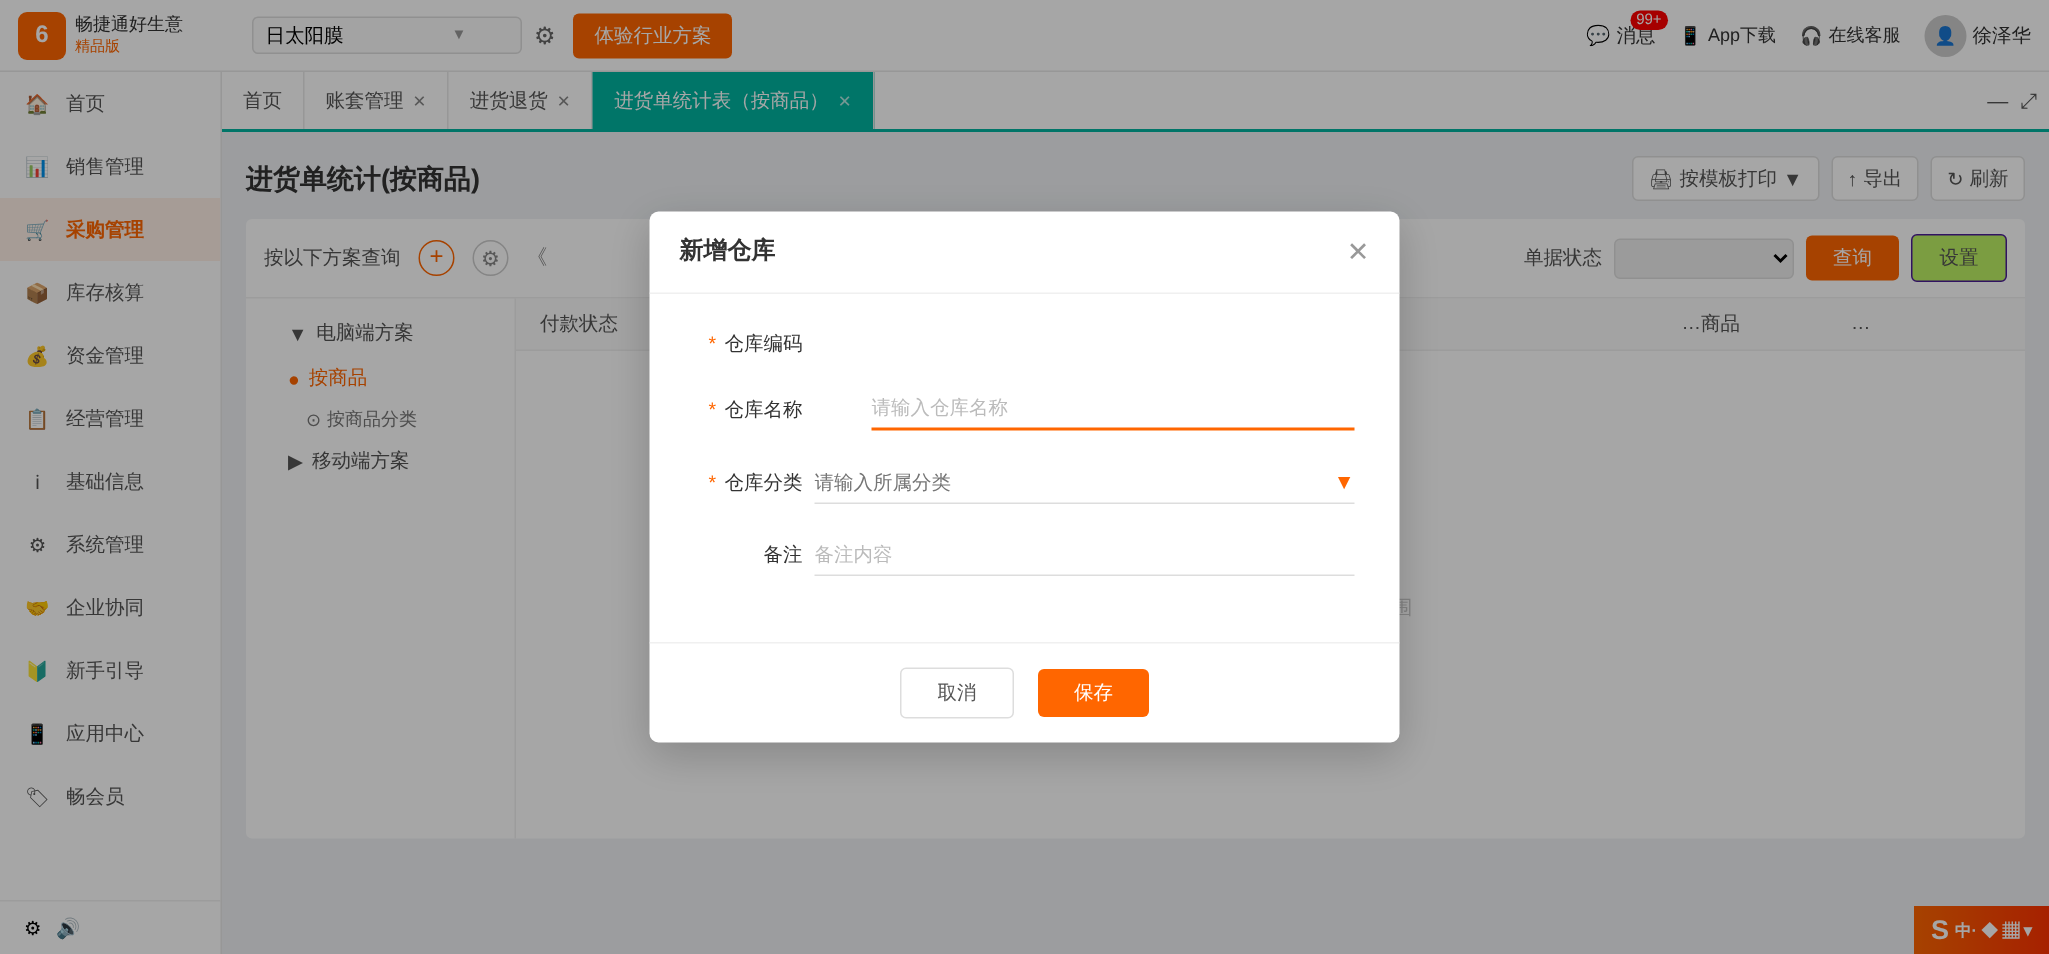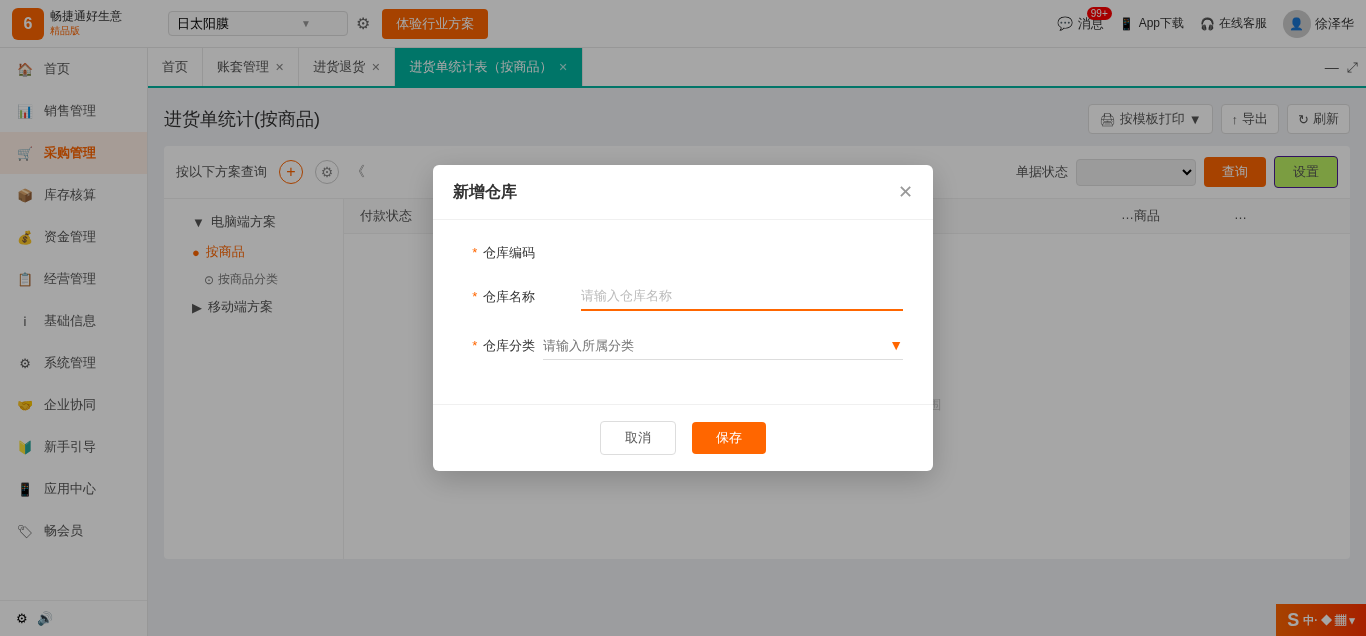--- a/index.html
+++ b/index.html
@@ -119,21 +119,21 @@
       position: fixed;
       top: 88px; left: 148px; right: 0; bottom: 0;
       background: #f0f2f5;
       overflow: auto;
       padding: 16px;
     }
     .page-title-bar {
       display: flex; align-items: center; justify-content: space-between;
       margin-bottom: 12px;
     }
-    .page-title { font-size: 18px; font-weight: normal; color: #333; }
+    .page-title { font-size: 18px; font-weight: bold; color: #333; }
     .page-actions { display: flex; align-items: center; gap: 8px; }
     .page-action-btn {
       display: flex; align-items: center; gap: 4px;
       padding: 5px 10px; border: 1px solid #ddd; border-radius: 4px;
       background: #fff; cursor: pointer; color: #555; font-size: 13px;
     }
     .query-btn {
       background: #f60; color: #fff; border: none;
       padding: 6px 18px; border-radius: 4px; cursor: pointer; font-size: 13px;
     }
@@ -177,21 +177,21 @@
       display: flex; align-items: center; justify-content: center;
     }
 
     
     .modal {
       background: #fff; border-radius: 6px; width: 500px;
       box-shadow: 0 8px 30px rgba(0,0,0,0.2);
       overflow: hidden;
     }
     .modal-header {
-      display: flex; align-items: flex-end; justify-content: space-between;
+      display: flex; align-items: flex-start; justify-content: space-between;
       padding: 16px 20px; border-bottom: 1px solid #f0f0f0;
     }
     .modal-title { font-size: 16px; font-weight: bold; color: #333; }
     .modal-close { cursor: pointer; color: #999; font-size: 18px; }
     .modal-body { padding: 24px 30px; }
     .form-row {
       display: flex; align-items: center;
       margin-bottom: 20px; gap: 0;
     }
     .form-label {
@@ -495,20 +495,26 @@
         <label class="form-label">
           <span class="required">*</span>
           <span>仓库分类</span>
         </label>
         <div class="form-select-wrapper">
           <input class="form-select-input" type="text" placeholder="请输入所属分类" style="">
           <span class="form-select-arrow">▼</span>
         </div>
       </div>
 
+      <div class="form-row">
+        <label class="form-label">
+          <span>备注</span>
+        </label>
+        <input class="form-input" type="text" placeholder="备注内容" style="">
+      </div>
     </div>
     <div class="modal-footer">
       <button class="cancel-btn">取消</button>
       <button class="save-btn">保存</button>
     </div>
   </div>
 </div>
 
 <div class="s-logo">
   <span style="font-size:18px; font-weight:900;">S</span>

